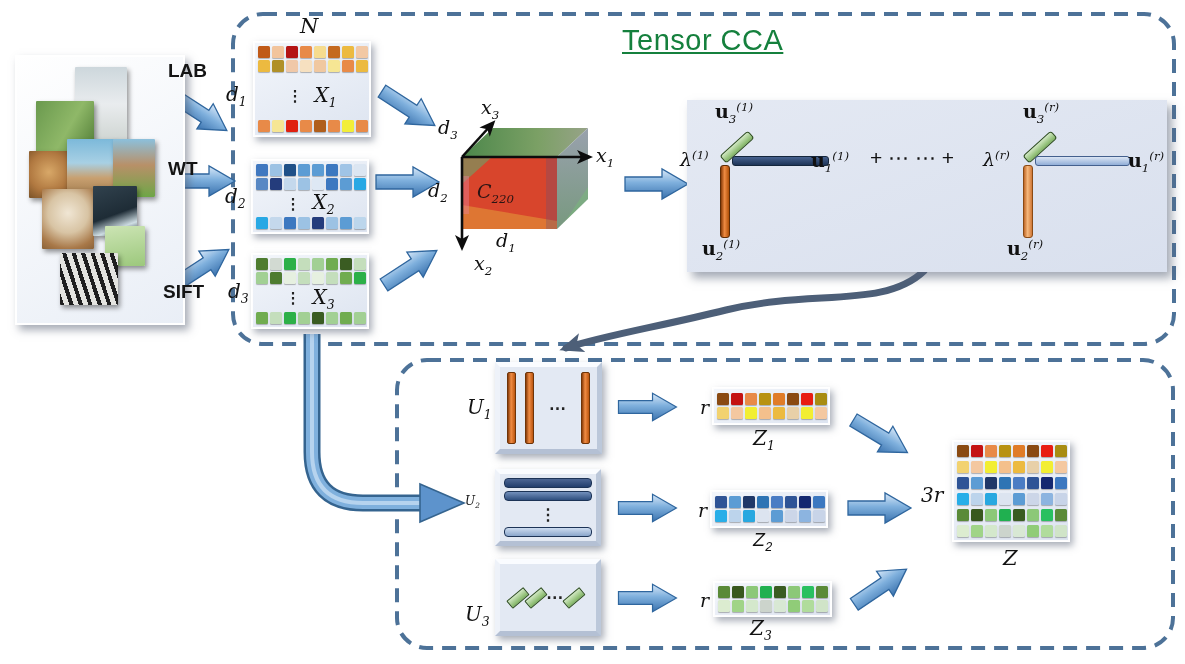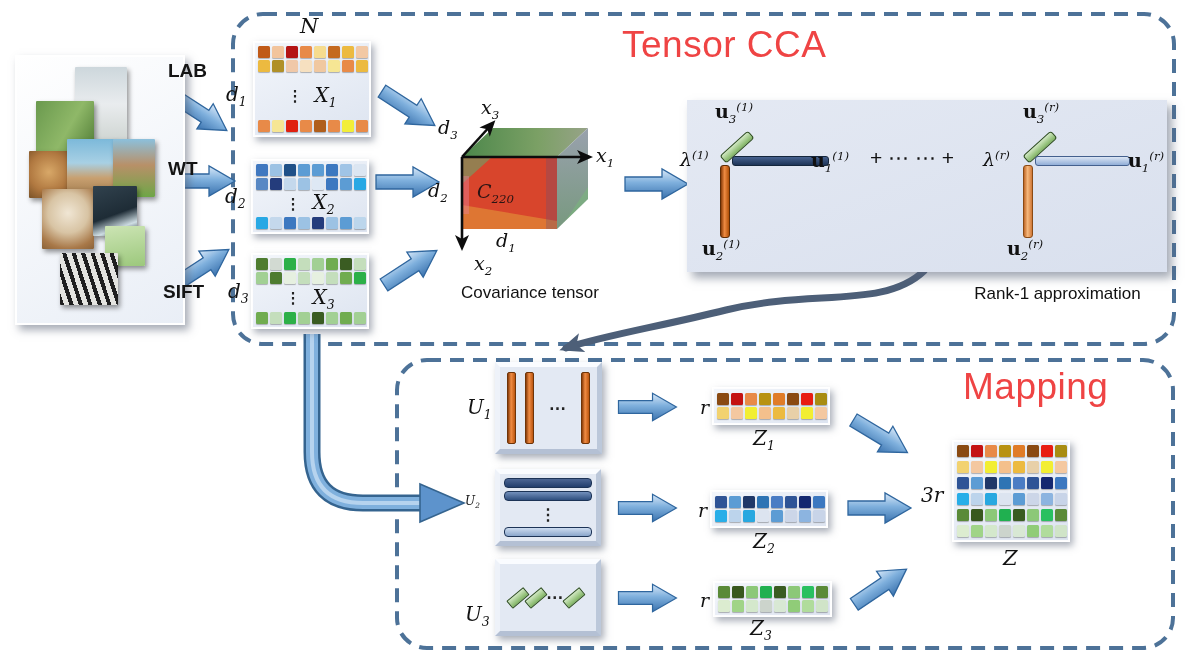--- a/index.html
+++ b/index.html
@@ -2,21 +2,21 @@
 <html><head>
 <meta charset="utf-8">
 <style>
   html,body{margin:0;padding:0;background:#ffffff;}
   #stage{position:relative;width:1185px;height:664px;background:#ffffff;overflow:hidden;
          font-family:"Liberation Sans",sans-serif;color:#111;}
   .abs{position:absolute;}
   .math{font-family:"DejaVu Serif",serif;font-style:italic;}
   .math sub,.math sup{font-size:62%;font-style:italic;}
   .math .vb{font-weight:bold;font-style:normal;}
-  .title{font-size:37px;color:#ef4444;letter-spacing:.5px;}
+  .title{font-size:29px;color:#15803d;letter-spacing:.5px;text-decoration:underline;}
   .caption{font-size:17px;color:#111;}
   .featlbl{font-size:19px;font-weight:600;color:#141414;}
   
   .mat{position:absolute;background:linear-gradient(155deg,#f3f6fb,#dde4f0);
        border:1px solid #ffffff;box-shadow:3px 4px 7px rgba(85,95,115,.5), inset 0 0 0 1px #fdfdfe;
        display:flex;flex-direction:column;justify-content:space-between;
        padding:4px 4px;box-sizing:border-box;}
   .sq-row{display:flex;gap:2px;}
   .sq{width:12px;height:12px;border-radius:1.5px;flex:0 0 auto;
       box-shadow:0 1px 1px rgba(0,0,0,.28);}
@@ -151,21 +151,20 @@
     <div class="photo" style="left:78px;top:131px;width:44px;height:50px;background:linear-gradient(160deg,#31424e 0%,#1e2c36 55%,#cfdee4 78%,#27363f 100%);"></div>
     <div class="photo" style="left:90px;top:171px;width:40px;height:40px;background:linear-gradient(170deg,#cce4b4,#9cc87c);"></div>
     <div class="photo" style="left:45px;top:198px;width:58px;height:52px;background:repeating-linear-gradient(72deg,#1f1f1f 0 4px,#e4e4e0 4px 9px);"></div>
   </div>
 
   <div class="abs featlbl" style="left:168px;top:60px;">LAB</div>
   <div class="abs featlbl" style="left:168px;top:158px;">WT</div>
   <div class="abs featlbl" style="left:163px;top:281px;">SIFT</div>
 
   <div class="abs title" style="left:622px;top:24px;">Tensor CCA</div>
-  <div class="abs title" style="left:963px;top:366px;">Mapping</div>
 
   <div class="abs math" style="left:300px;top:14px;font-size:21px;">N</div>
 
   <div class="abs math" style="left:226px;top:82px;font-size:20px;">
     <span>d</span><sub>1</sub>
   </div>
   <div class="mat" style="left:253px;top:41px;width:118px;height:96px;">
     <div class="sq-row">
         <span class="sq" style="background: rgb(192, 90, 24);"></span>
         <span class="sq" style="background: rgb(242, 196, 156);"></span>
@@ -296,21 +295,20 @@
   </div>
   <div class="abs math" style="left:477px;top:180px;font-size:19px;color:#2a1414;">
     <span>C</span><sub>220</sub>
   </div>
   <div class="abs math" style="left:496px;top:229px;font-size:19px;">
     <span>d</span><sub>1</sub>
   </div>
   <div class="abs math" style="left:474px;top:252px;font-size:19px;">
     <span>x</span><sub>2</sub>
   </div>
-  <div class="abs caption" style="left:440px;top:283px;width:180px;text-align:center;">Covariance tensor</div>
 
   <div id="rank1-panel">
 
     <div class="rbar green" style="left:31px;top:42px;"></div>
     <div class="rbar navy" style="left:45px;top:56px;"></div>
     <div class="rbar orange" style="left:33px;top:65px;"></div>
 
     <div class="rbar green" style="left:334px;top:42px;"></div>
     <div class="rbar lblue" style="left:348px;top:56px;"></div>
     <div class="rbar lorange" style="left:336px;top:65px;"></div>
@@ -336,21 +334,20 @@
     <div class="rlbl math" style="left:296px;top:48px;">
       <span>λ</span><sup>(r)</sup>
     </div>
     <div class="rlbl math" style="left:441px;top:49px;">
       <span class="vb">u</span><sub>1</sub><sup>(r)</sup>
     </div>
     <div class="rlbl math" style="left:320px;top:137px;">
       <span class="vb">u</span><sub>2</sub><sup>(r)</sup>
     </div>
   </div>
-  <div class="abs caption" style="left:950px;top:284px;width:215px;text-align:center;">Rank-1 approximation</div>
 
   <div class="abs math" style="left:467px;top:395px;font-size:20px;">
     <span>U</span><sub>1</sub>
   </div>
   <div class="upanel" style="left:495px;top:362px;width:107px;height:92px;">
     <div class="u-row">
       <div class="obar"></div>
       <div class="obar" style="margin-left:9px;"></div>
       <div class="u-dots">⋯</div>
       <div class="obar"></div>
@@ -424,21 +421,21 @@
         <span class="sq" style="background: rgb(40, 174, 232);"></span>
         <span class="sq" style="background: rgb(188, 212, 236);"></span>
         <span class="sq" style="background: rgb(40, 168, 224);"></span>
         <span class="sq" style="background: rgb(220, 228, 240);"></span>
         <span class="sq" style="background: rgb(92, 156, 212);"></span>
         <span class="sq" style="background: rgb(204, 214, 232);"></span>
         <span class="sq" style="background: rgb(140, 180, 224);"></span>
         <span class="sq" style="background: rgb(200, 212, 232);"></span>
       </div>
   </div>
-  <div class="abs math" style="left:753px;top:529px;font-size:20px;">
+  <div class="abs math" style="left:753px;top:529px;font-size:20px;font-family:Liberation Mono, monospace;">
     <span>Z</span><sub>2</sub>
   </div>
 
   <div class="abs math" style="left:700px;top:589px;font-size:19px;">r</div>
   <div class="mat" style="left:713px;top:581px;width:119px;height:36px;justify-content:center;">
     <div class="sq-row">
         <span class="sq" style="background: rgb(90, 138, 56);"></span>
         <span class="sq" style="background: rgb(56, 88, 30);"></span>
         <span class="sq" style="background: rgb(140, 200, 120);"></span>
         <span class="sq" style="background: rgb(32, 176, 80);"></span>

